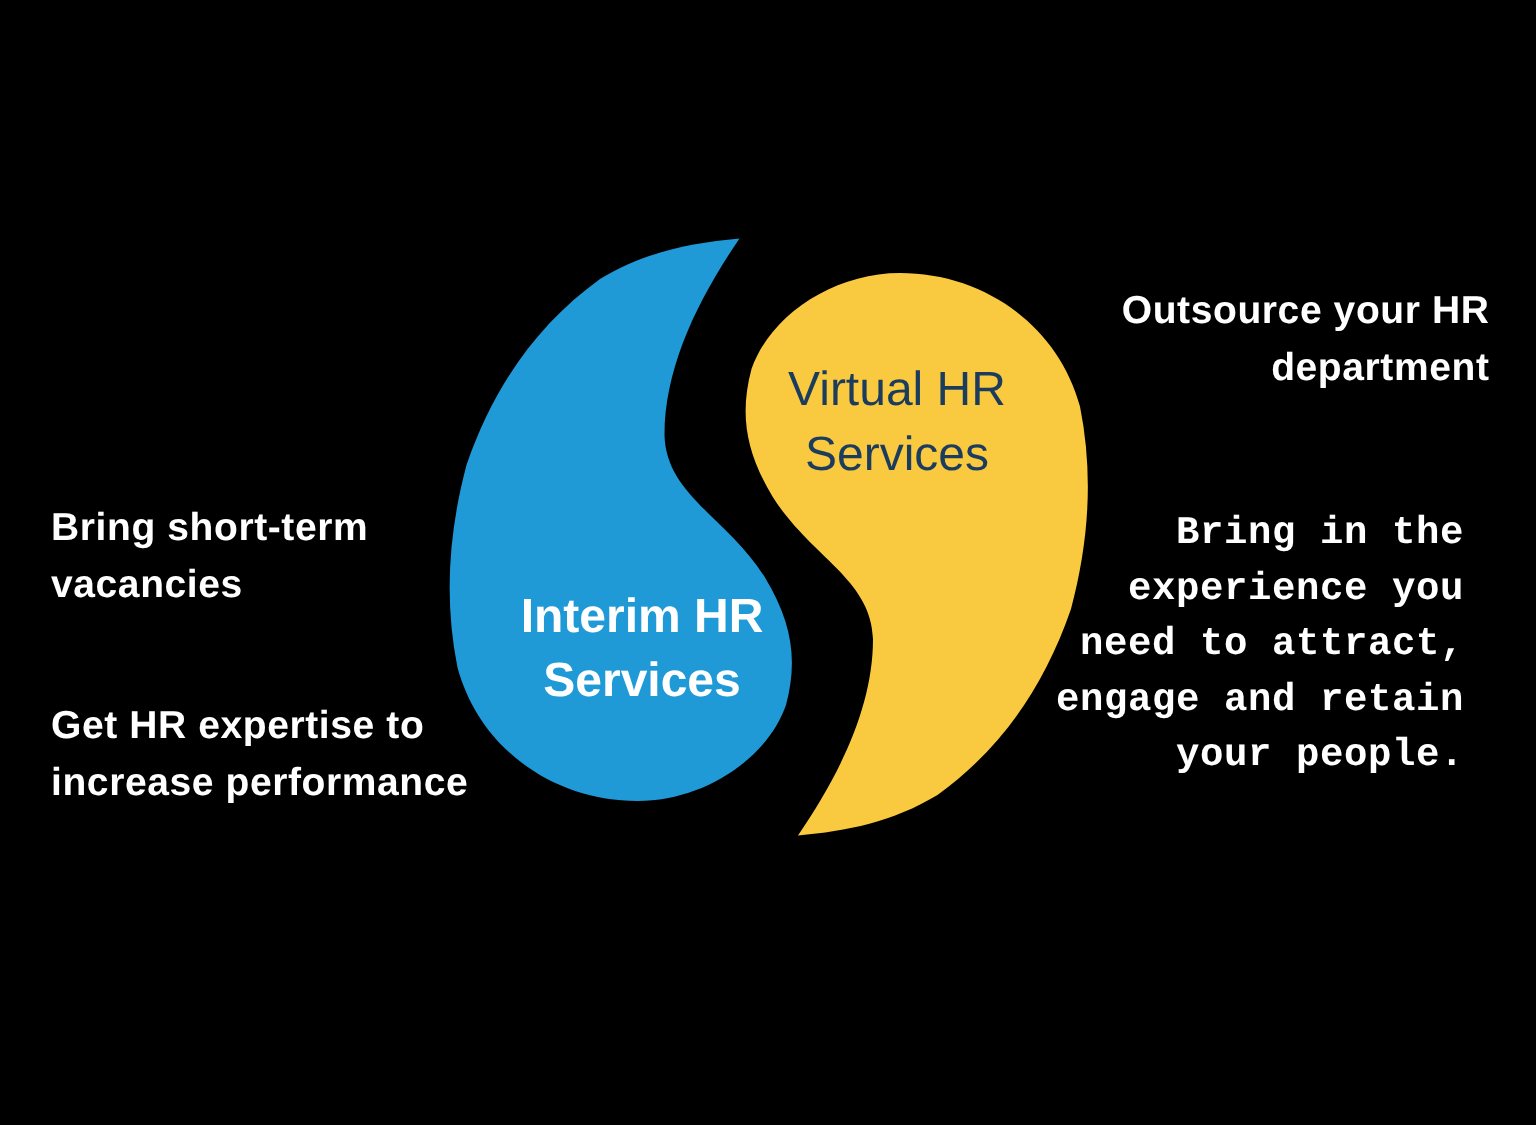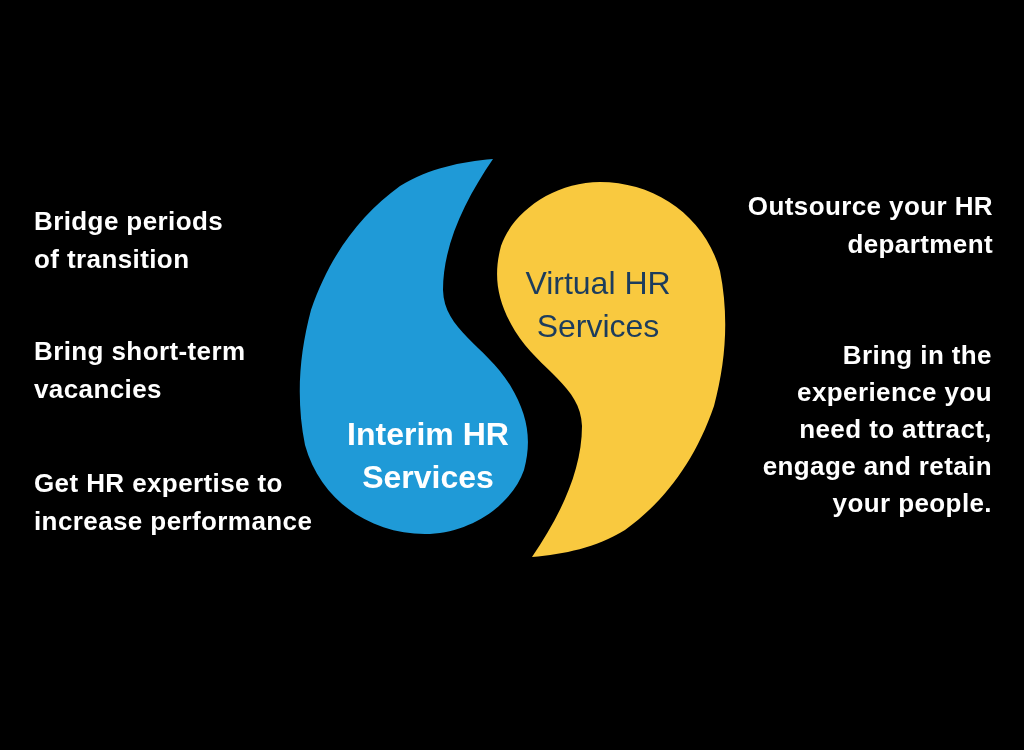--- a/index.html
+++ b/index.html
@@ -39,31 +39,30 @@
     letter-spacing: 0.4px;
     white-space: pre-line;
   }
   .annotation.align-left  { text-align: left; }
   .annotation.align-right { text-align: right; }
 
   .ann-bridge    { left: 34px;  top: 202px; }
   .ann-cover     { left: 34px;  top: 332px; }
   .ann-get       { left: 34px;  top: 464px; }
   .ann-outsource { right: 31px; top: 187px; }
-  .ann-bring     { right: 32px; top: 337px; line-height: 37px; }
+  .ann-bring     { right: 48px; top: 337px; line-height: 37px; font-family: Liberation Mono, monospace; }
 
   .shape-label {
     position: absolute;
     width: 240px;
     text-align: center;
     font-weight: 500;
     font-size: 32px;
     line-height: 43px;
     white-space: pre-line;
-    margin-top: 24px;
   }
   .lbl-interim {
     left: 308px; top: 389px;
     color: var(--color-white);
     font-weight: bold;
   }
   .lbl-virtual {
     left: 478px; top: 238px;
     color: var(--color-navy);
   }
@@ -93,22 +92,20 @@
              C 330 255 360 215 400 186
              C 430 168 460 162 493 159 Z"></path>
   </svg>
 
   <div class="shape-label lbl-interim">Interim HR
 Services</div>
 
   <div class="shape-label lbl-virtual">Virtual HR
 Services</div>
 
-  <div class="annotation align-left ann-bridge">Bridge periods
-of transition</div>
 
   <div class="annotation align-left ann-cover">Bring short-term
 vacancies</div>
 
   <div class="annotation align-left ann-get">Get HR expertise to
 increase  performance</div>
 
   <div class="annotation align-right ann-outsource">Outsource your HR
 department</div>
 

